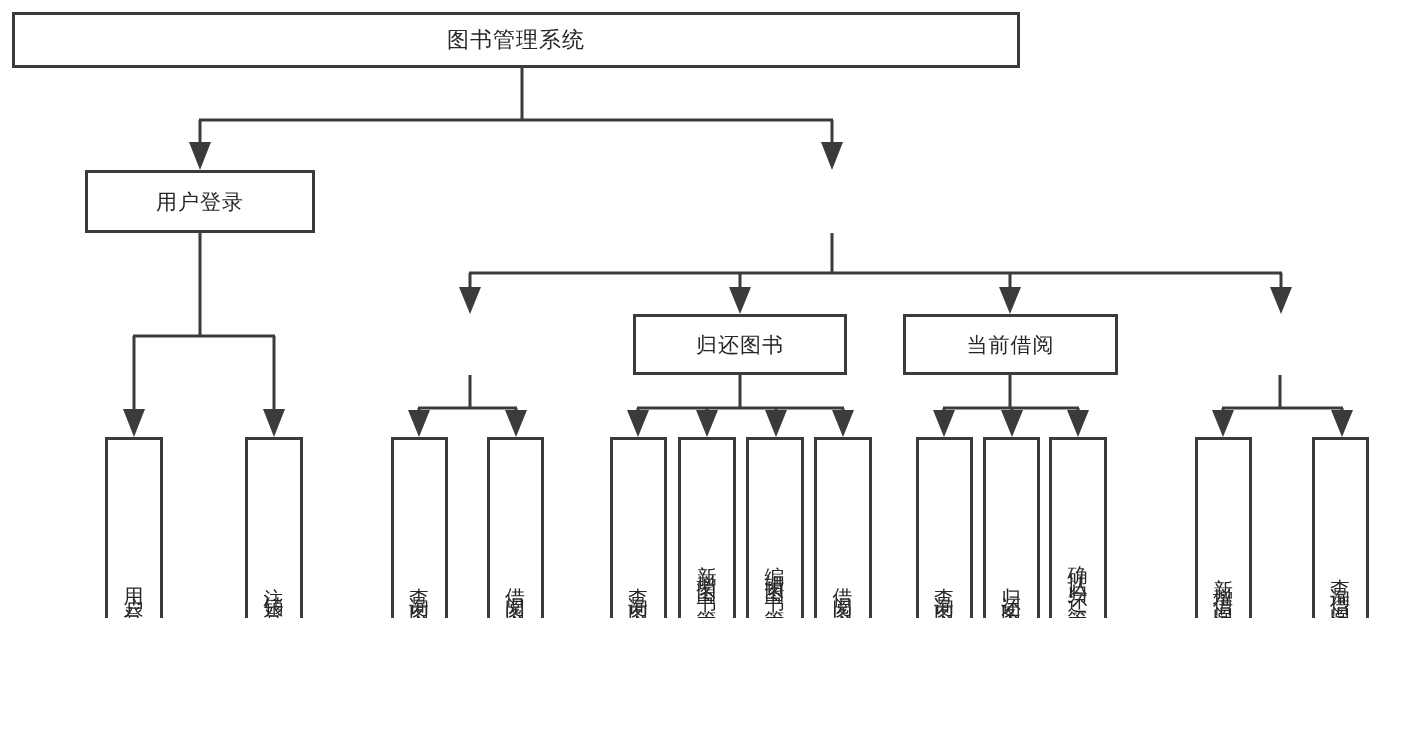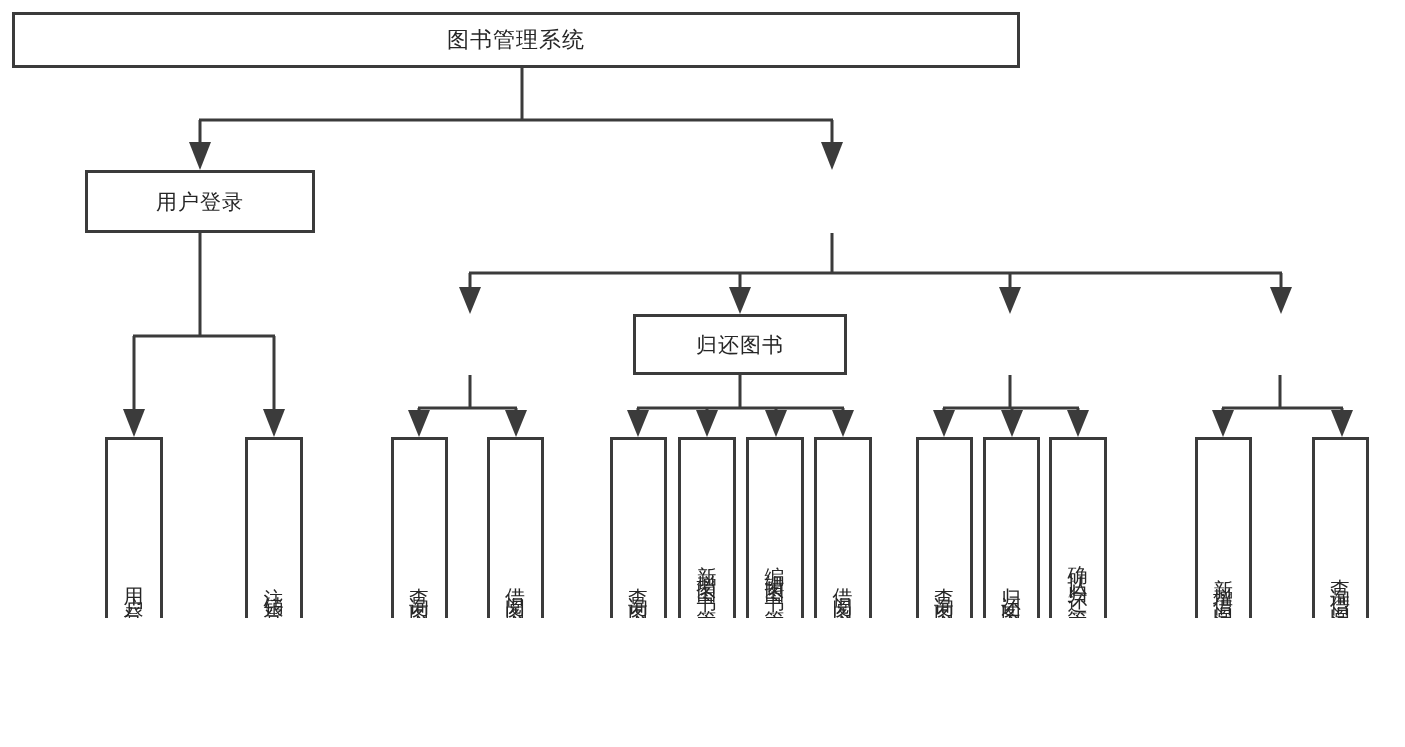--- a/index.html
+++ b/index.html
@@ -96,20 +96,21 @@
       <polygon points="1212,410 1234,410 1223,437"></polygon>
       <polygon points="1331,410 1353,410 1342,437"></polygon>
     </g>
   </svg>
 
   <div class="node h root" style="left:12px; top:12px; width:1008px; height:56px;">图书管理系统</div>
 
   <div class="node h" style="left:85px; top:170px; width:230px; height:63px;">用户登录</div>
 
   <div class="node h" style="left:633px; top:314px; width:214px; height:61px;">归还图书</div>
+  <div class="node h" style="left:903px; top:314px; width:215px; height:61px;">当前借阅</div>
 
   <div class="node v" style="left:105px; top:437px; width:58px; height:298px;">用户登录</div>
   <div class="node v" style="left:245px; top:437px; width:58px; height:298px;">注销登录</div>
 
   <div class="node v" style="left:391px; top:437px; width:57px; height:298px;">查询图书</div>
   <div class="node v" style="left:487px; top:437px; width:57px; height:298px;">借阅图书</div>
 
   <div class="node v" style="left:610px; top:437px; width:57px; height:298px;">查询图书</div>
   <div class="node v" style="left:678px; top:437px; width:58px; height:298px;">新增图书（管理员）</div>
   <div class="node v" style="left:746px; top:437px; width:58px; height:298px;">编辑图书（管理员）</div>

